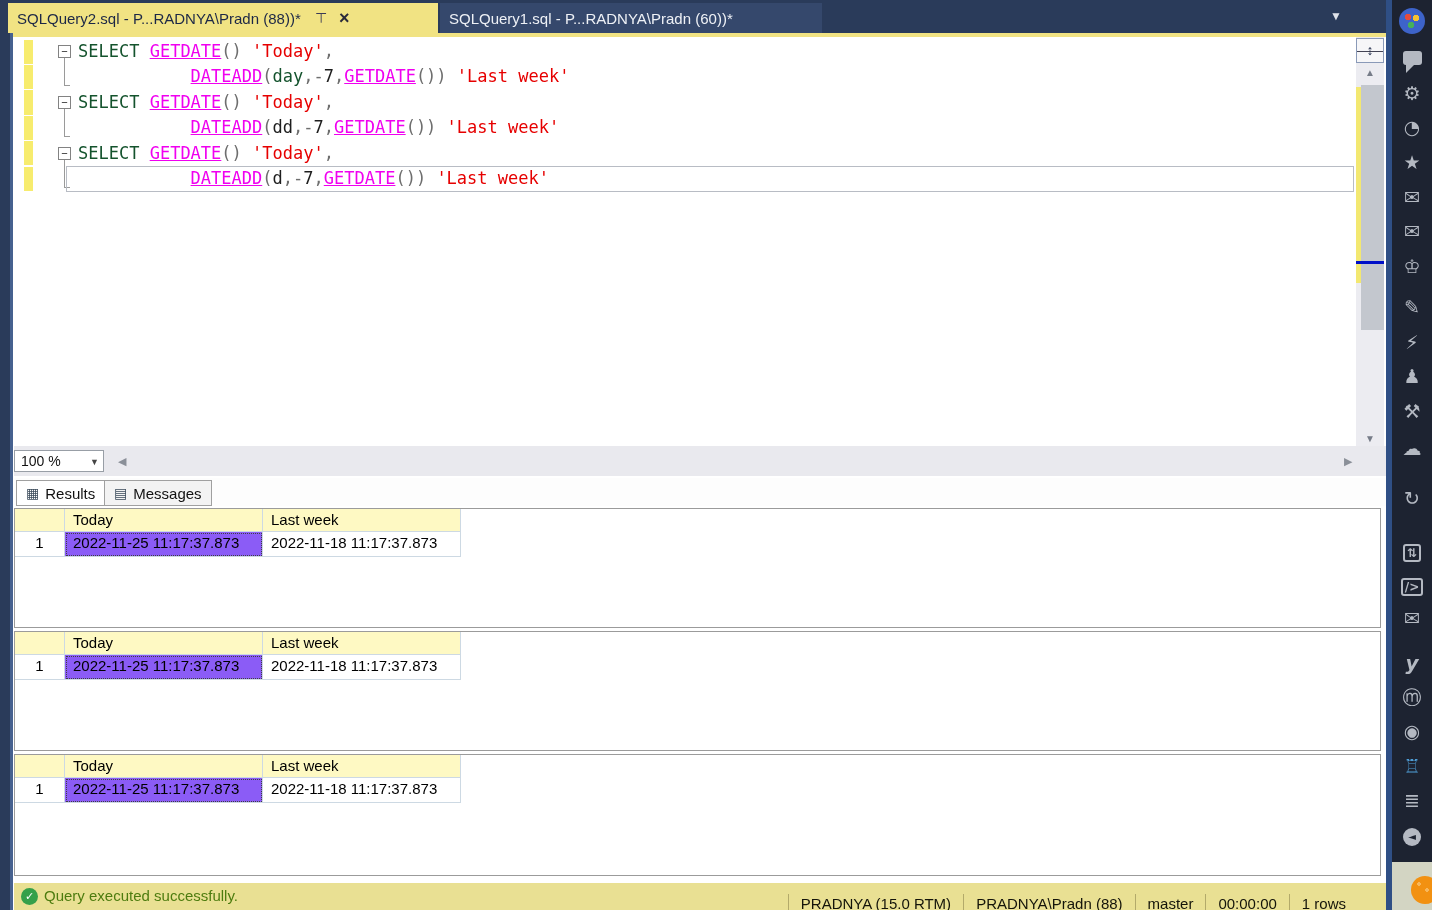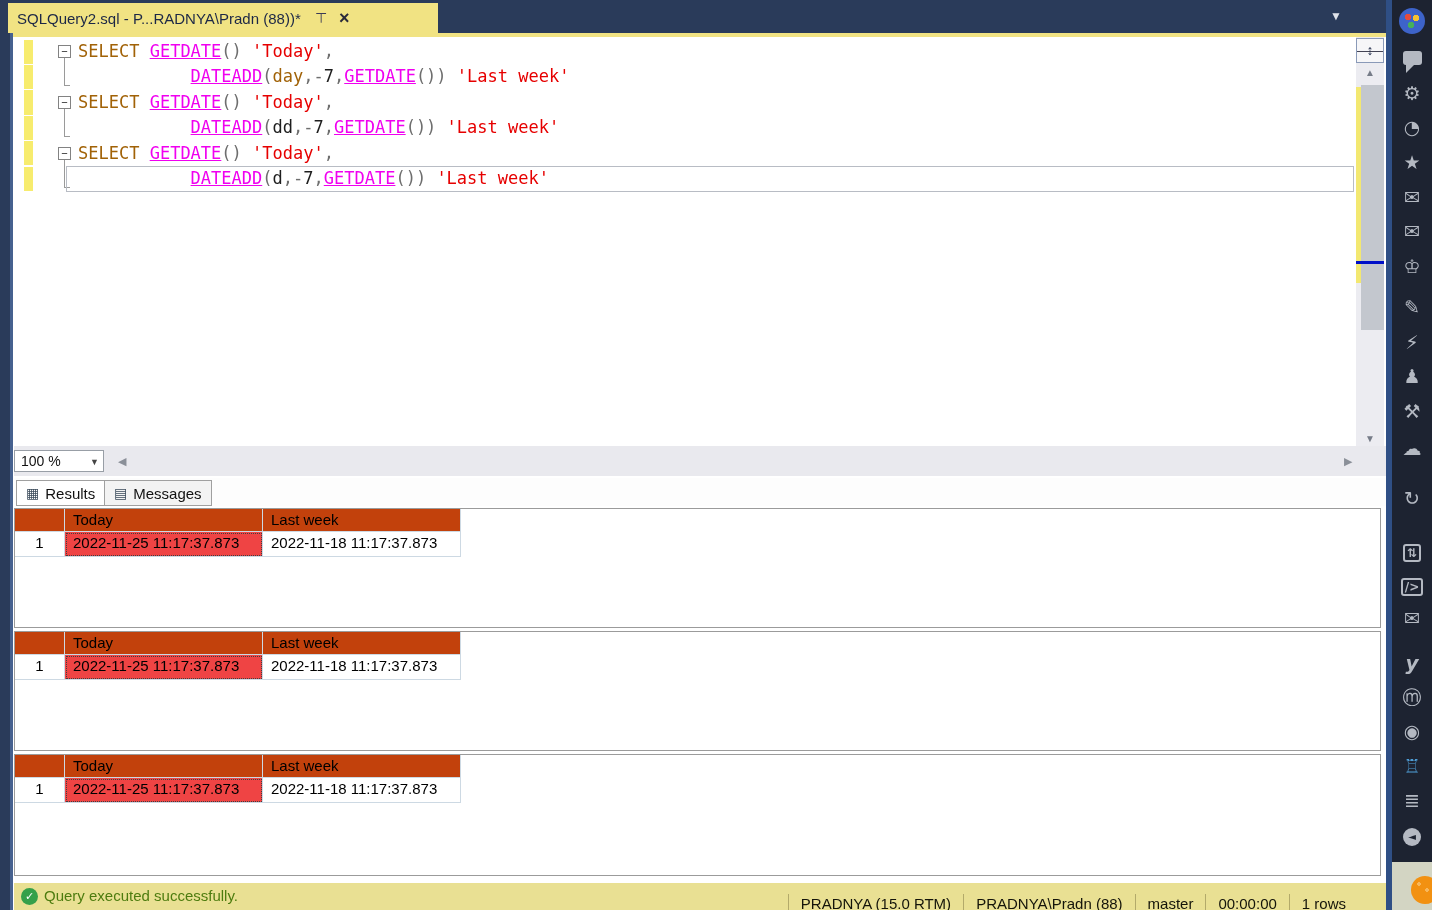--- a/index.html
+++ b/index.html
@@ -24,21 +24,21 @@
   
   .editor { position:absolute; left:14px; top:37px; width:1342px; height:409px; background:#fff; }
   .change-seg { position:absolute; left:10px; width:9px; background:#f7ec6e; }
   .fold-box { position:absolute; left:44px; width:13px; height:13px; border:1px solid #828282; background:#fff;
               color:#222; font-size:11px; line-height:11px; text-align:center; }
   .fold-line { position:absolute; left:50px; width:6px; border-left:1px solid #9a9a9a; border-bottom:1px solid #9a9a9a; }
   .current-line-box { position:absolute; left:52px; top:129px; width:1288px; height:26px;
                       border:1px solid #b8bcc4; }
   .code-line { position:absolute; left:64px; height:25px; white-space:pre; font-family:"DejaVu Sans Mono", monospace;
                font-size:17px; line-height:25px; }
-  .tok.kw { color:#a16207; } .tok.fn { color:#f000f0;text-decoration:underline; } .tok.pu { color:#6e6e6e; }
+  .tok.kw { color:#14532d; } .tok.fn { color:#f000f0;text-decoration:underline; } .tok.pu { color:#6e6e6e; }
   .tok.st { color:#e60000; } .tok.nm { color:#1e1e1e; } .tok.pl { color:#1e1e1e; }
 
   
   .vscroll { position:absolute; left:1356px; top:37px; width:28px; height:409px; background:#ececf1; }
   .split-btn { position:absolute; left:0; top:1px; width:28px; height:25px; background:#f6f6f8;
                border:1px solid #8a9ab8; color:#1c2746; font-size:14px; text-align:center; line-height:23px;
                background-image:linear-gradient(#0000 12px, #445 12px, #445 13px, #0000 13px); }
   .vs-up { position:absolute; left:0; top:30px; width:28px; text-align:center; color:#767c88; font-size:10px; }
   .vs-thumb { position:absolute; left:5px; top:48px; width:23px; height:245px; background:#c3c7ce; }
   .vs-annot { position:absolute; left:0; top:50px; width:5px; height:196px; background:#f3e871; }
@@ -61,23 +61,23 @@
   .rtab.results { left:2px; background:#fff; }
   .rtab.messages { left:90px; background:#f3f3f3; }
   .rtab-icon { font-size:14px; color:#3a4a5a; }
 
   
   .rpane { position:absolute; left:14px; top:506px; width:1372px; height:377px; background:#fff; }
   .grid-panel { position:absolute; left:0; width:1367px; background:#fff; border:1px solid #9b9b9b; }
   .g-row { position:absolute; left:0; display:flex; }
   .g-cell { height:100%; border-right:1px solid #cdd9e3; border-bottom:1px solid #cdd9e3;
             font-size:15px; color:#000; padding:2px 0 0 8px; white-space:nowrap; overflow:hidden; }
-  .g-cell.head { background:#c2410c; }
+  .g-cell.head { background:#fef9c3; }
   .g-cell.rowhdr { text-align:center; padding-left:0; }
-  .g-cell.sel { background:#ef4444; outline:1px dotted #404040; outline-offset:-2px; }
+  .g-cell.sel { background:#8b5cf6; outline:1px dotted #404040; outline-offset:-2px; }
 
   
   .statusbar { position:absolute; left:14px; top:883px; width:1372px; height:27px; background:#e9e093; }
   .status-ok { position:absolute; left:7px; top:5px; width:17px; height:17px; border-radius:50%;
                background:#35a04a; color:#fff; font-size:11px; text-align:center; line-height:17px; }
   .status-msg { position:absolute; left:30px; top:4px; font-size:15px; color:#4d7c0f; }
   .status-right { position:absolute; right:28px; top:0; height:42px; display:flex; align-items:center; }
   .status-item { padding:0 12px; font-size:15px; color:#14140a; border-left:1px solid #b3aa6a;
                  height:20px; line-height:20px; white-space:nowrap; }
 
@@ -109,20 +109,23 @@
 <body>
 
 <div class="screen">
 
   <div class="tabbar">
     <div class="tab active">
       <span class="tab-label">SQLQuery2.sql - P...RADNYA\Pradn (88))*</span>
       <span class="pin-icon">⊥</span>
       <span class="close-icon">×</span>
     </div>
+    <div class="tab inactive">
+      <span class="tab-label">SQLQuery1.sql - P...RADNYA\Pradn (60))*</span>
+    </div>
     <span class="tab-overflow">▼</span>
   </div>
 
   <div class="yellow-top"></div>
   <div class="left-strip"></div>
 
   <div class="editor">
     <div id="change-bars">
         <div class="change-seg" style="top: 2.5px; height: 24.4px;"></div>
         <div class="change-seg" style="top: 27.9px; height: 24.4px;"></div>

